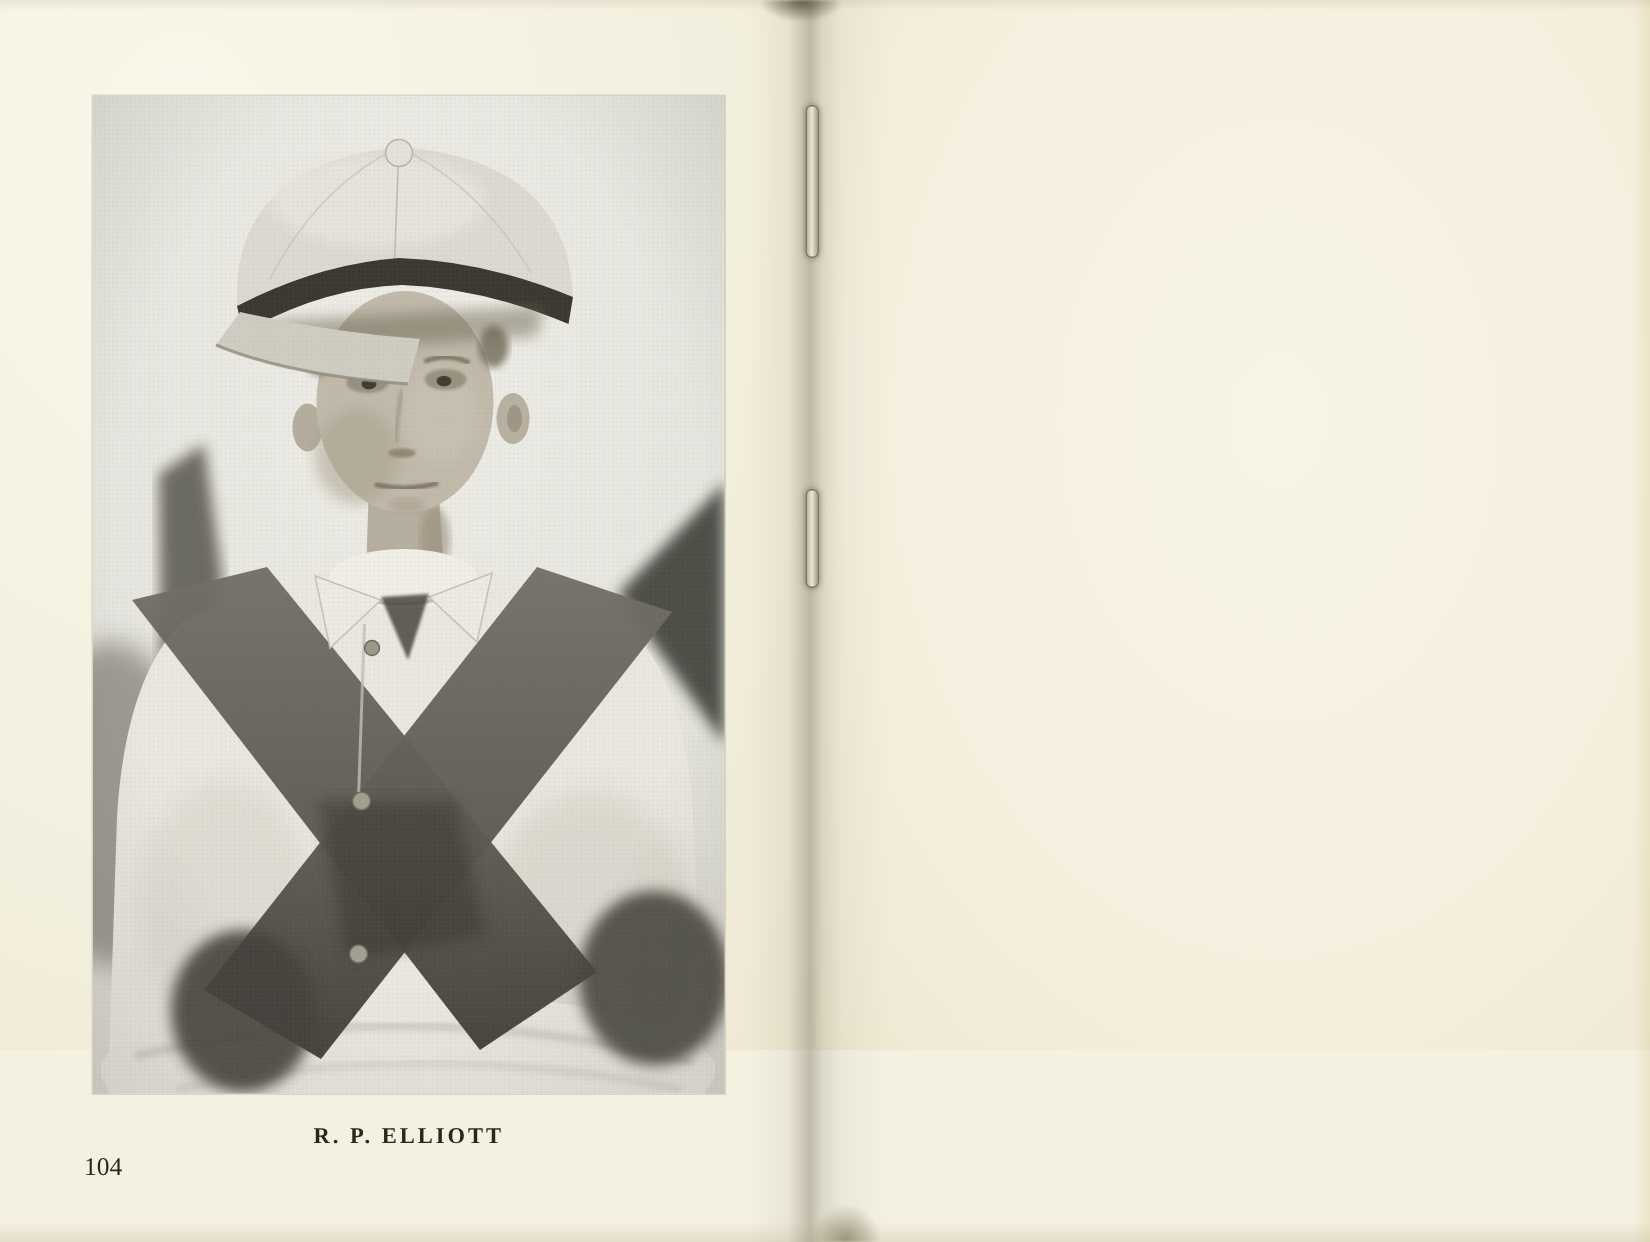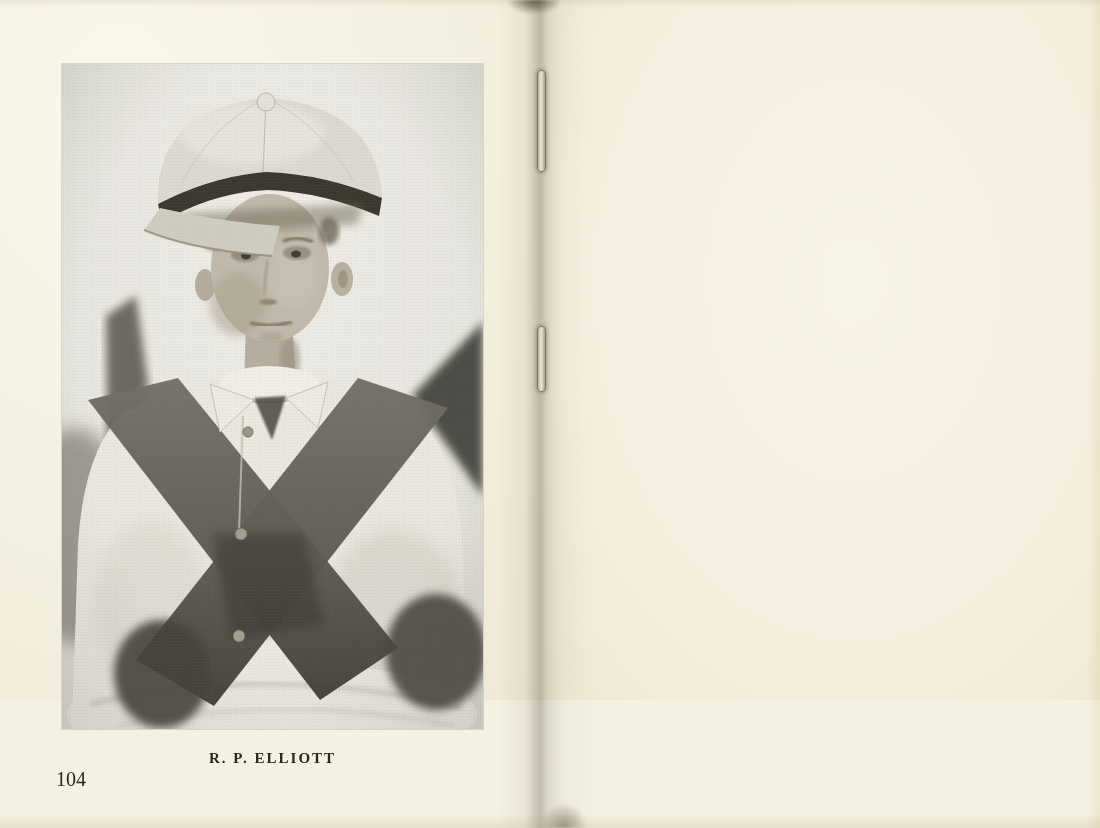--- a/index.html
+++ b/index.html
@@ -39,21 +39,21 @@
     background:linear-gradient(90deg,#b9b29a,#ece7d5 45%,#a8a189);
     border:1px solid #7d7862;box-shadow:0 0 4px rgba(60,55,38,.55);}
   .staple.s1{top:70px;height:100px;}
   .staple.s2{top:326px;height:64px;}
   
   .photo{position:absolute;left:62px;top:64px;width:421px;height:665px;margin:0;
     background:#e8e7e1;box-shadow:inset 0 0 14px rgba(90,85,70,.20), 0 0 0 1px rgba(190,183,160,.5);}
   .photo svg{display:block;width:100%;height:100%;}
   .caption{position:absolute;left:62px;top:750px;width:421px;text-align:center;
     font-size:15px;letter-spacing:2px;font-weight:bold;color:#2a2620;}
-  .pagenum{position:absolute;font-size:20px;color:#2a2620;}
+  .pagenum{position:absolute;font-size:17px;color:#2a2620;}
   .pagenum.left-num{left:56px;top:768px;}
   
   .article{position:absolute;left:606px;top:0;width:430px;}
 </style>
 </head>
 <body>
 
 <div id="canvas">
 
   <div class="page left">

